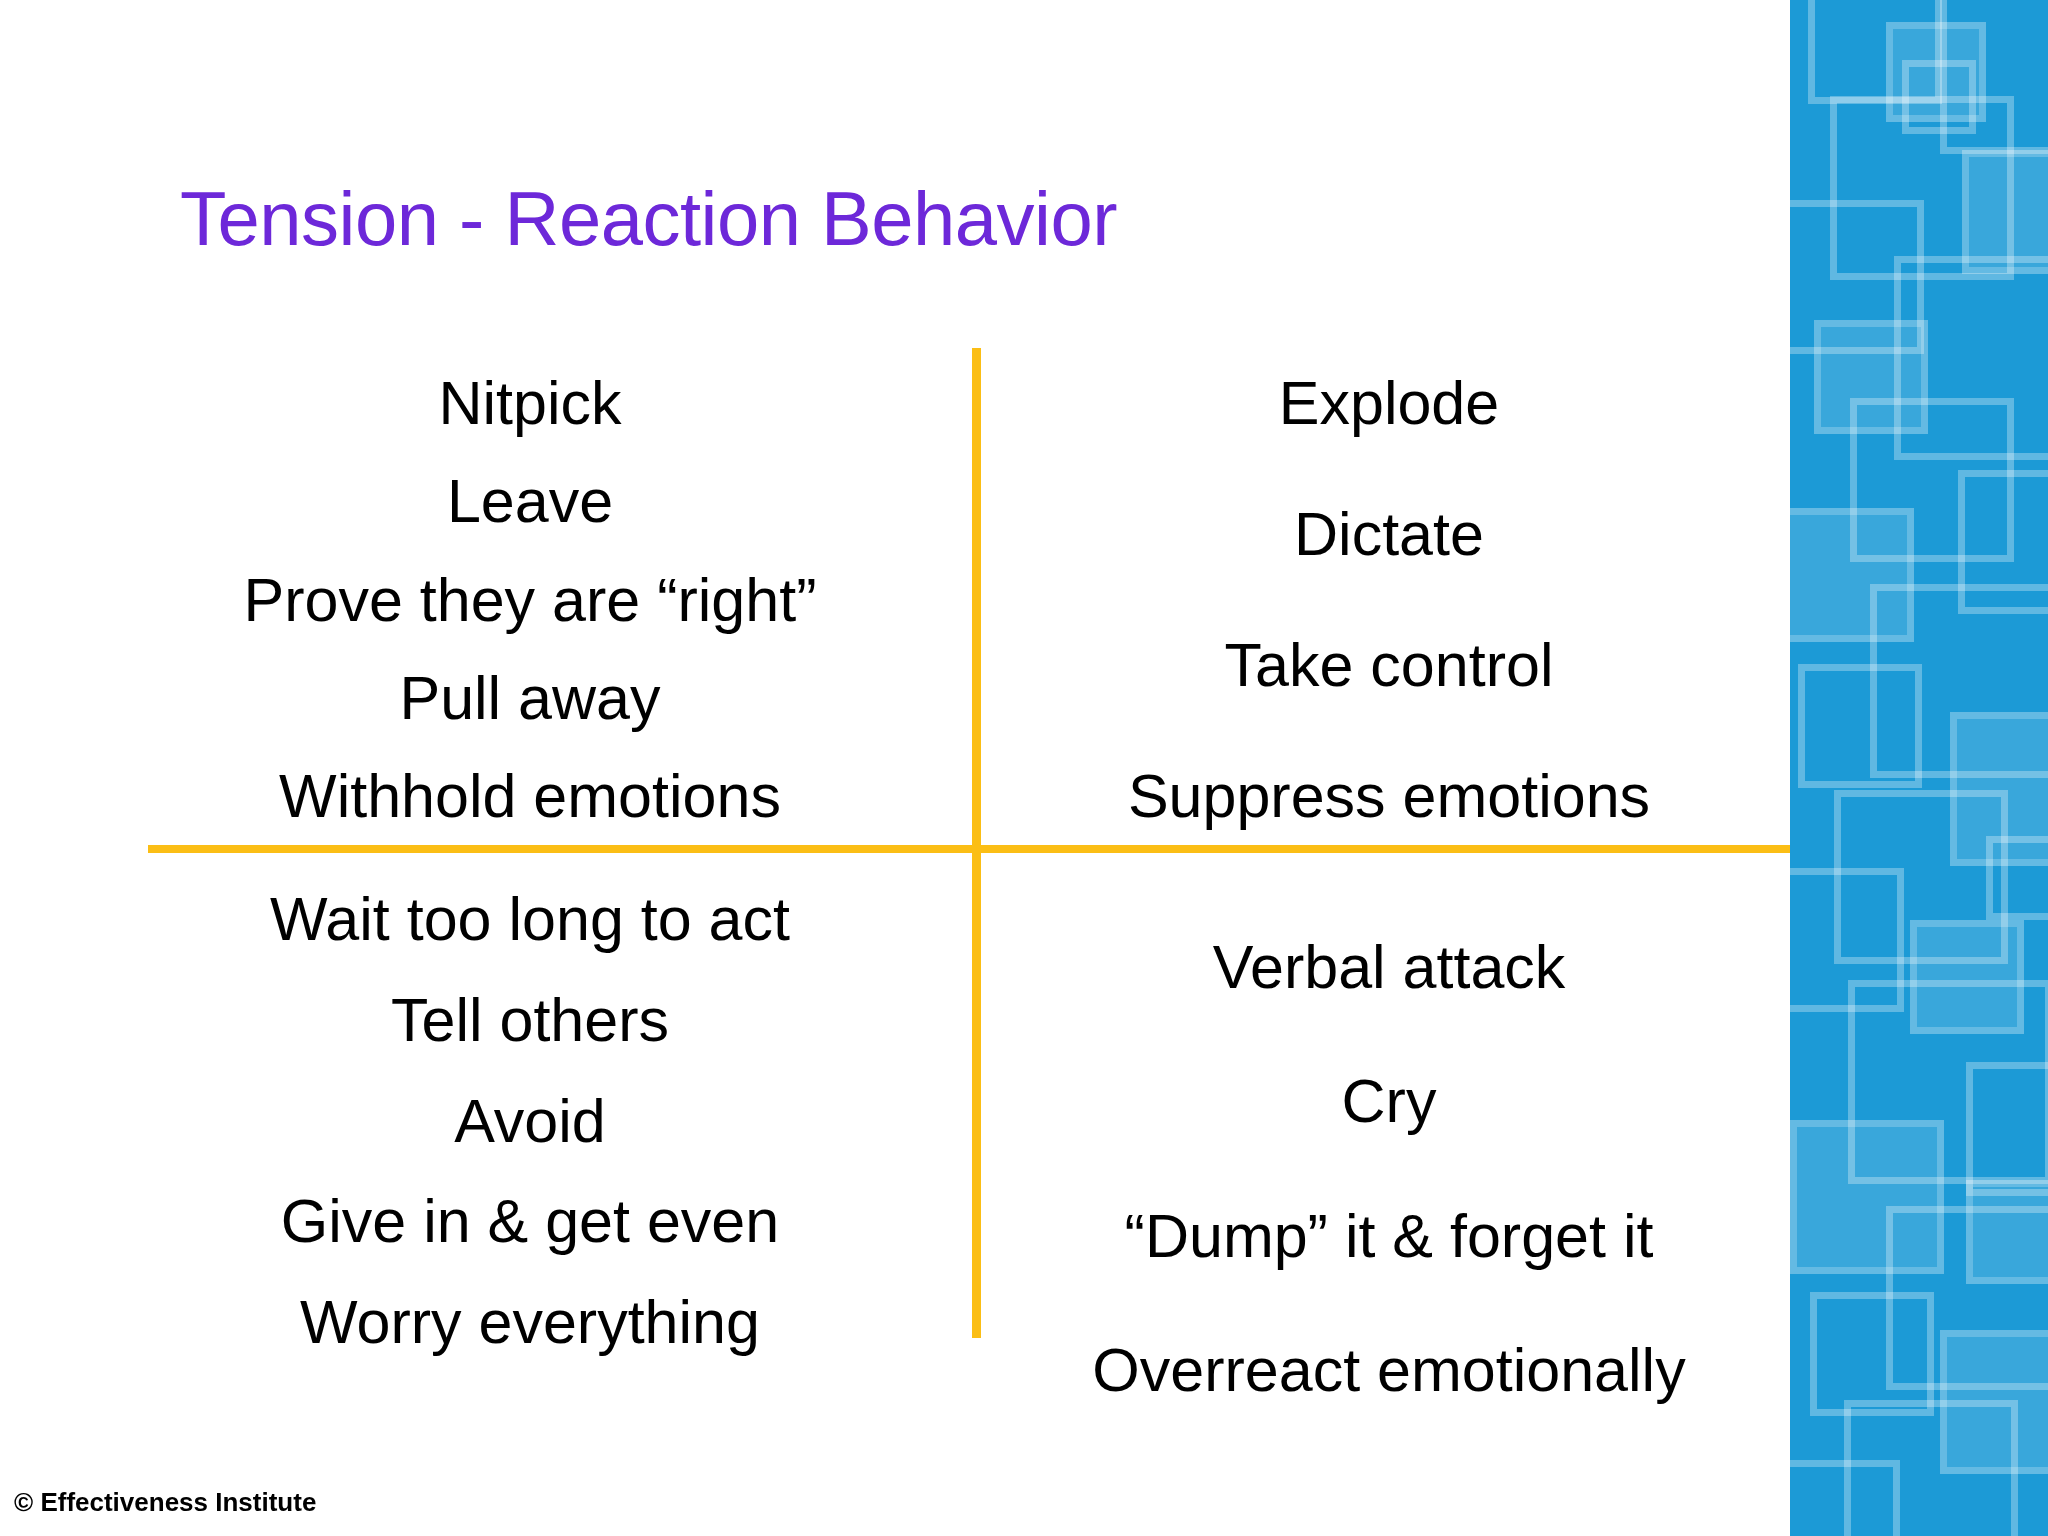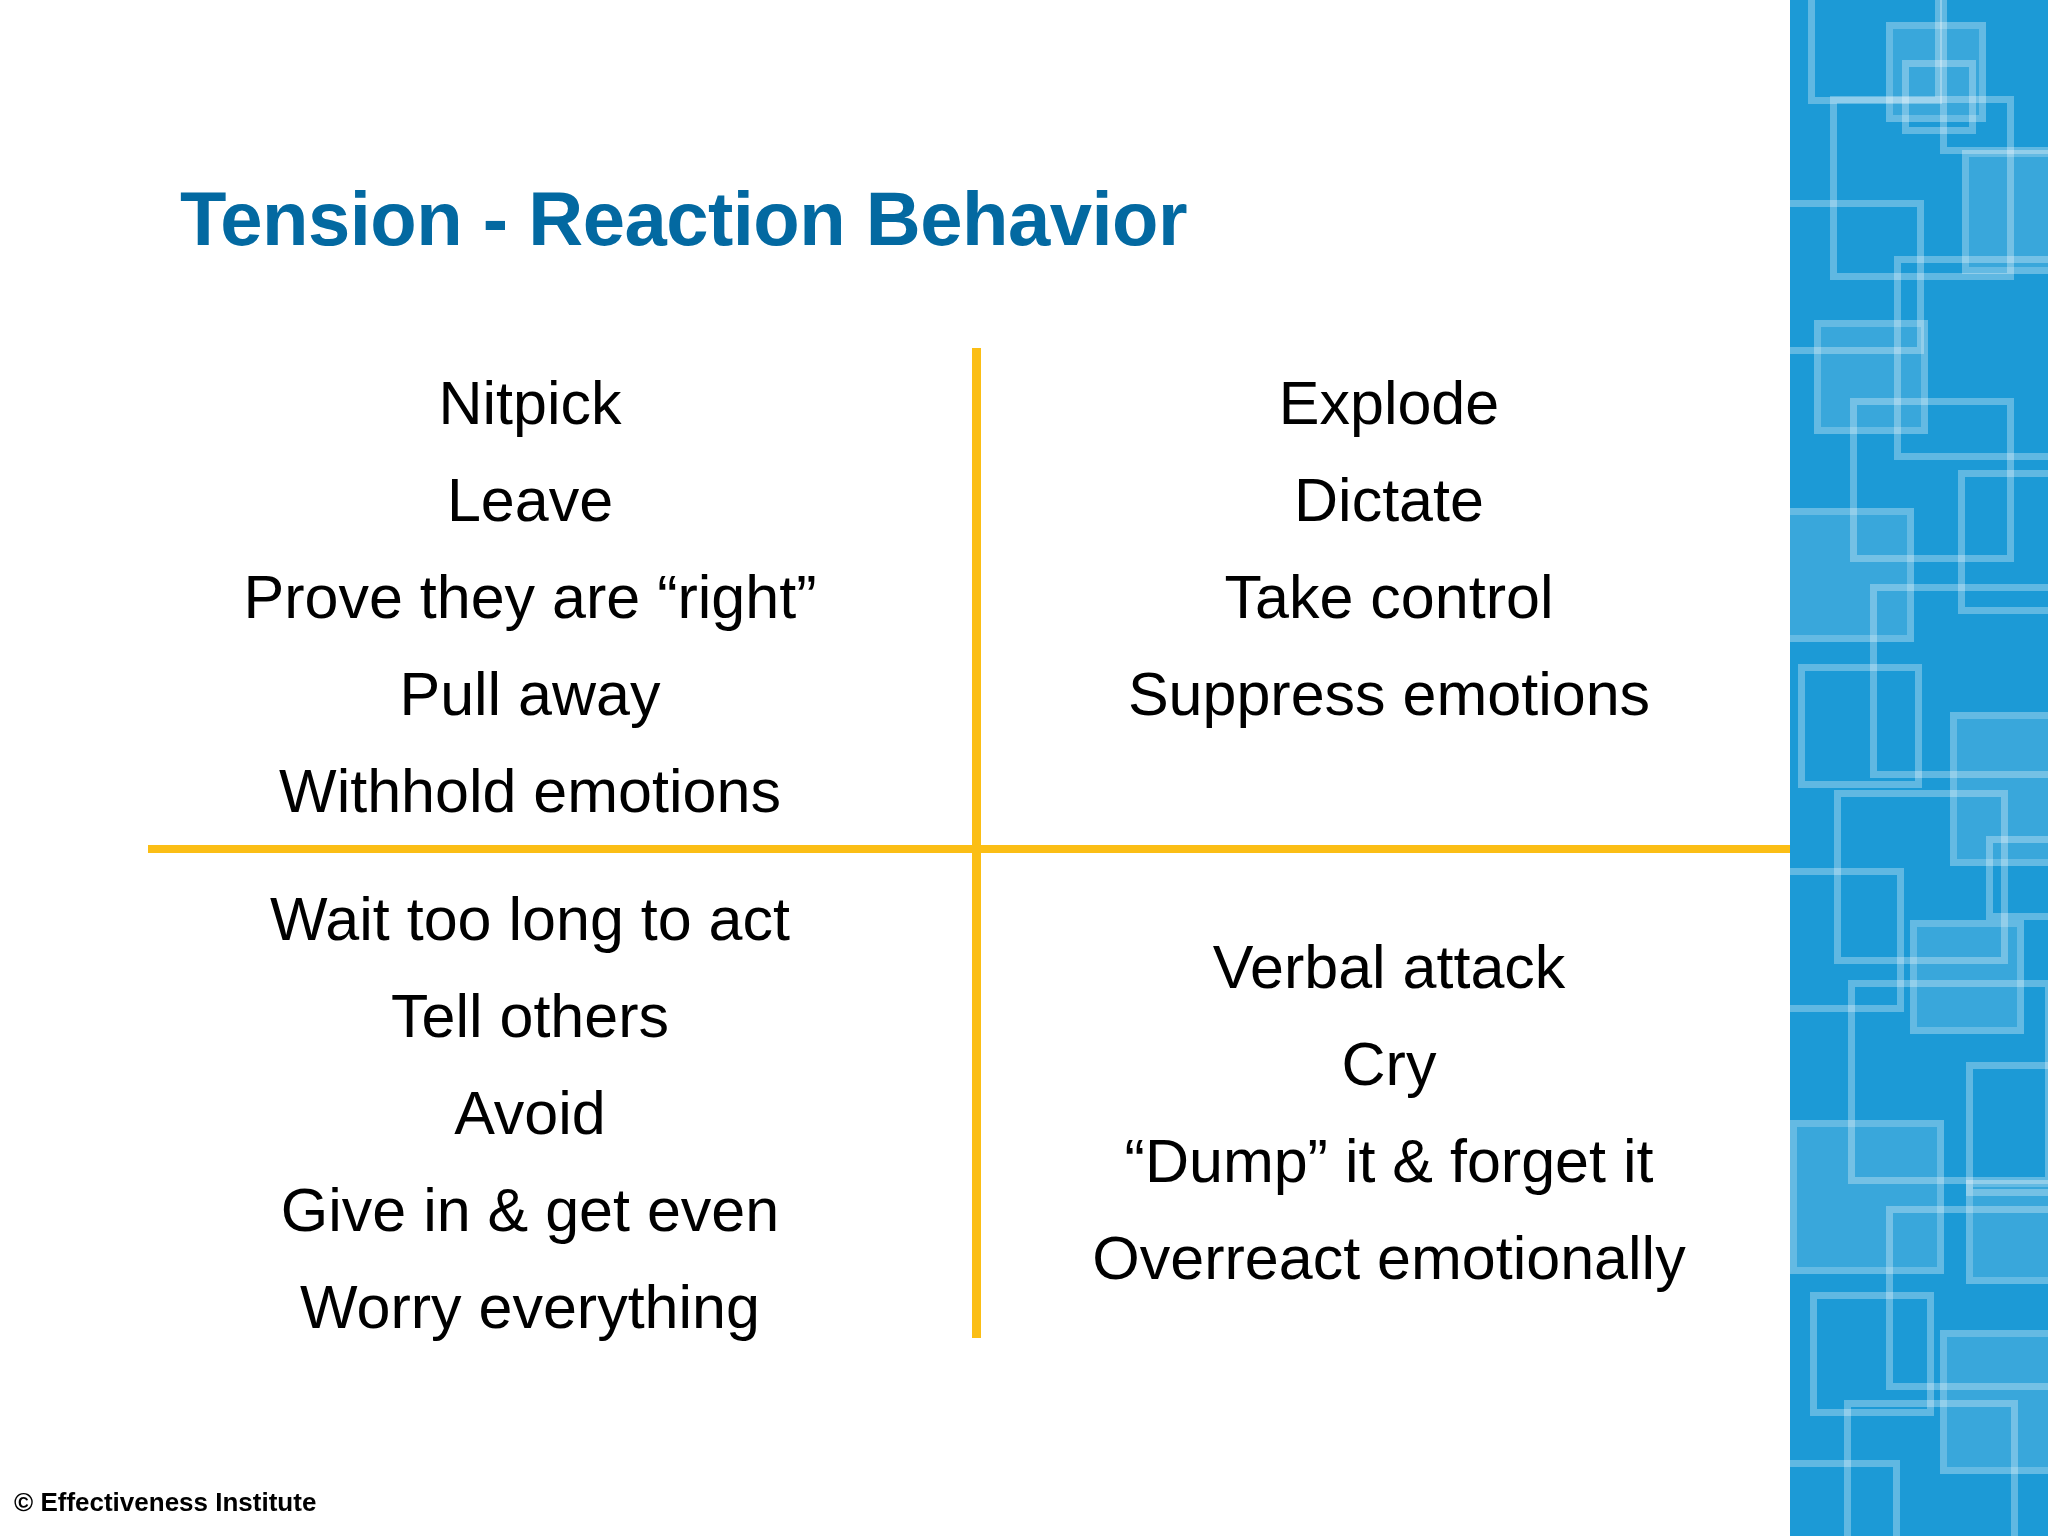--- a/index.html
+++ b/index.html
@@ -21,22 +21,22 @@
     inset: 0;
     background: #ffffff;
   }
 
   
   #slide-title {
     position: absolute;
     left: 180px;
     top: 128px;
     font-size: 76px;
-    font-weight: bold;
-    color: #0369a1;
+    font-weight: normal;
+    color: #6d28d9;
     letter-spacing: -0.5px;
     white-space: nowrap;
     line-height: 1.05;
   }
 
   
   #matrix {
     position: absolute;
     left: 150px;
     top: 355px;
@@ -50,21 +50,21 @@
     width: 760px;
     display: flex;
     flex-direction: column;
   }
   #col-left  { left: 0px; }
   #col-right { left: 859px; gap: 48px; }
 
   .quad-block {
     display: flex;
     flex-direction: column;
-    justify-content: flex-start;
+    justify-content: space-between;
   }
   .quad-top    { height: 490px; padding-top: 0px; }
   .quad-bottom { height: 500px; padding-top: 26px; }
 
   .behavior-item {
     text-align: center;
     font-size: 61px;
     line-height: 97px;
     color: #000000;
     white-space: nowrap;

